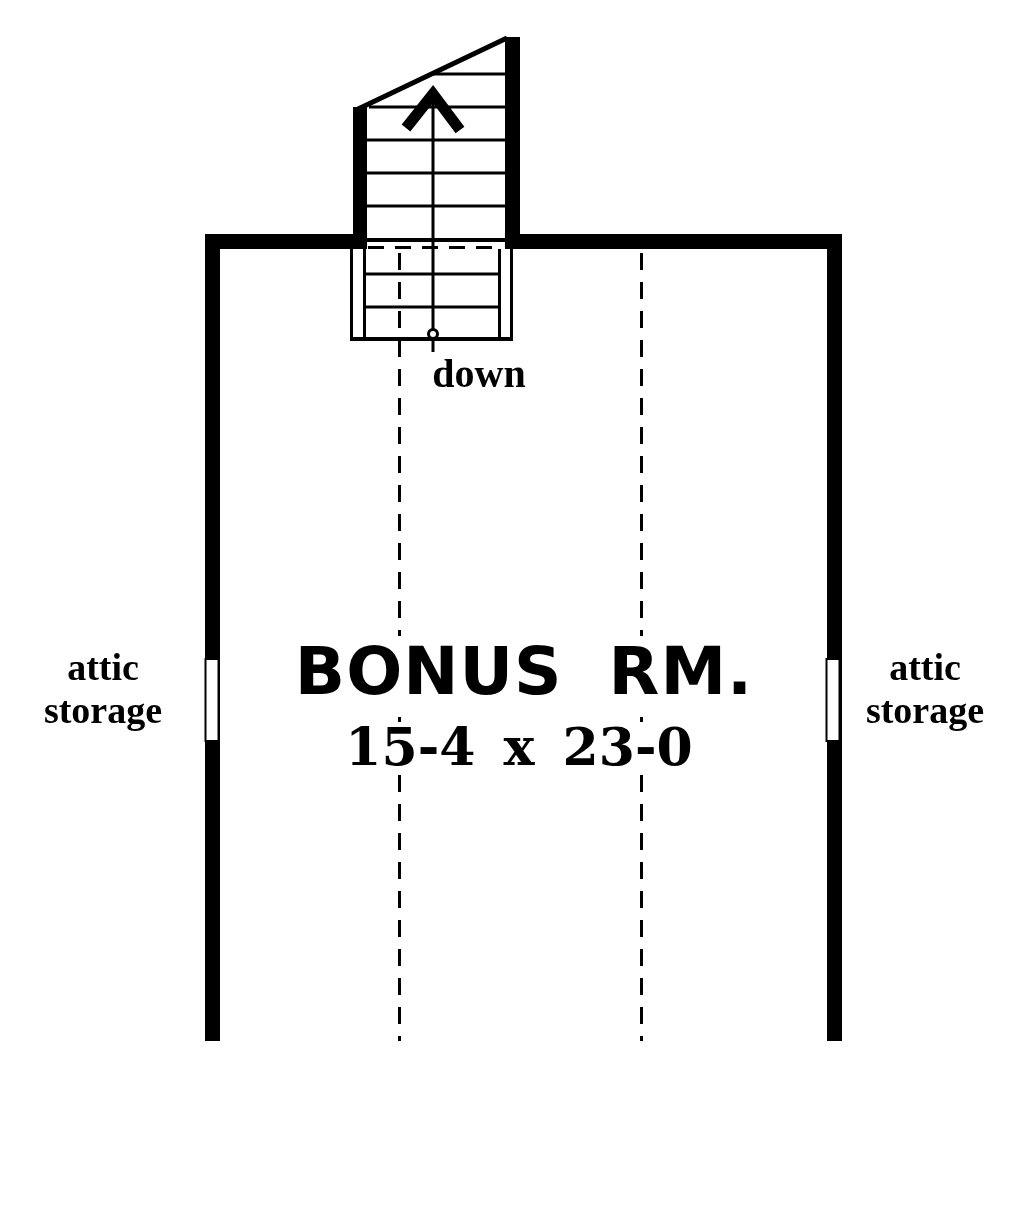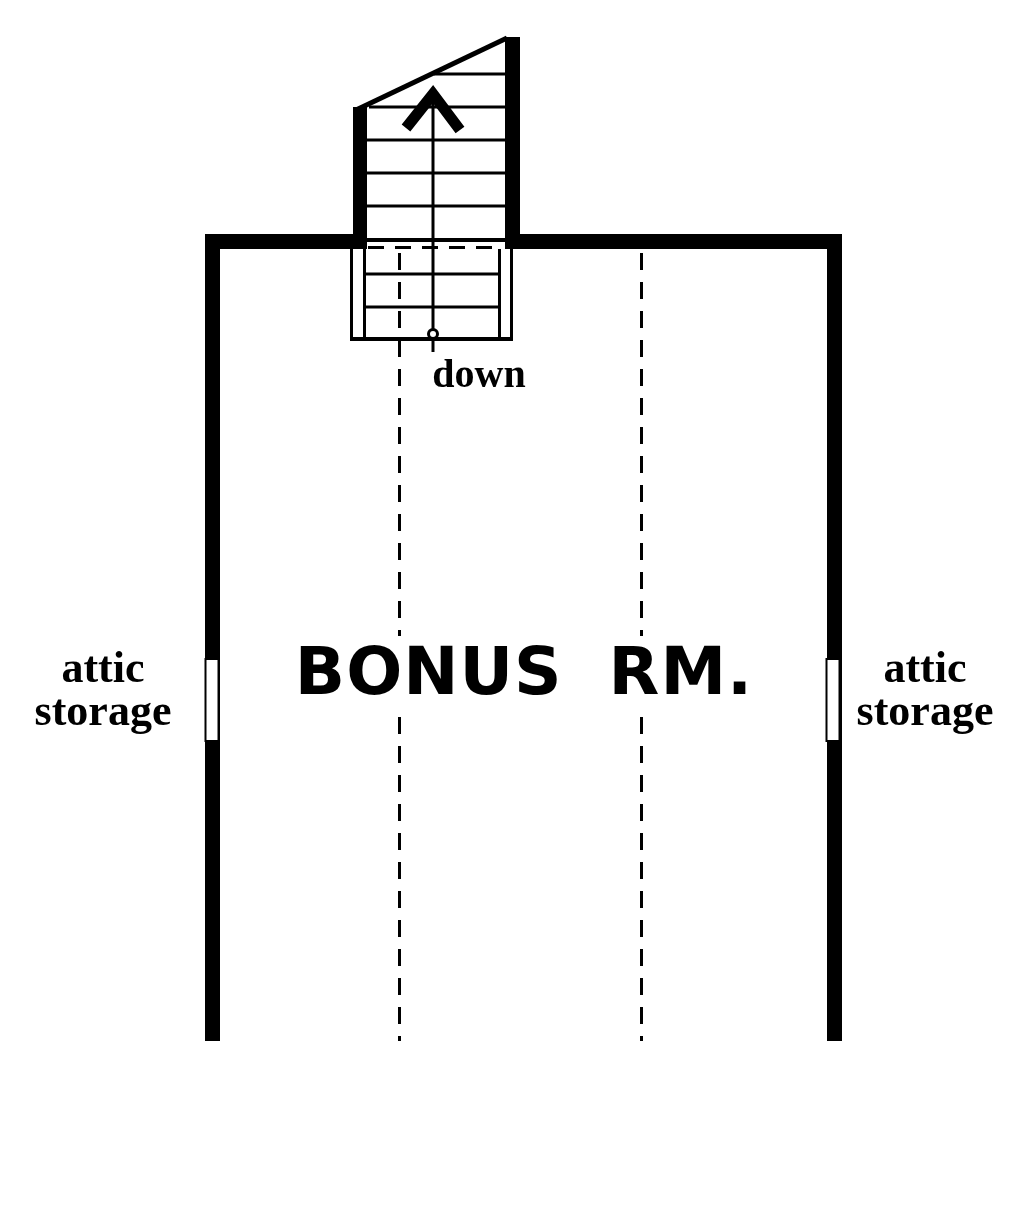--- a/index.html
+++ b/index.html
@@ -40,21 +40,21 @@
   }
   .room-dims{
     left:519px;top:722px;
     font-size:52px;line-height:50px;
     word-spacing:10px;
     font-family:"DejaVu Serif", serif;
     background:var(--bg);
     padding:0 10px;
   }
   .attic-label{
-    font-size:44px;line-height:43px;
+    font-size:38px;line-height:43px;
     font-family:"Liberation Serif", serif;
     top:646px;
   }
   .attic-left{left:103px;}
   .attic-right{left:925px;}
 </style>
 </head>
 <body>
 
 <div id="canvas">
@@ -98,20 +98,21 @@
     <rect x="826.5" y="659" width="13" height="82" fill="#fff" stroke="#000" stroke-width="2"></rect>
 
     <rect x="493" y="1157" width="60" height="9" fill="#fff"></rect>
     <rect x="484.5" y="1166.5" width="77" height="11" fill="#fff" stroke="#000" stroke-width="3"></rect>
   </svg>
 
   <div class="label down-label">down</div>
 
   <div class="label room-title">BONUS RM.</div>
 
+  <div class="label room-dims">15-4 x 23-0</div>
 
   <div class="label attic-label attic-left">
     <div>attic</div>
     <div>storage</div>
   </div>
 
   <div class="label attic-label attic-right">
     <div>attic</div>
     <div>storage</div>
   </div>

